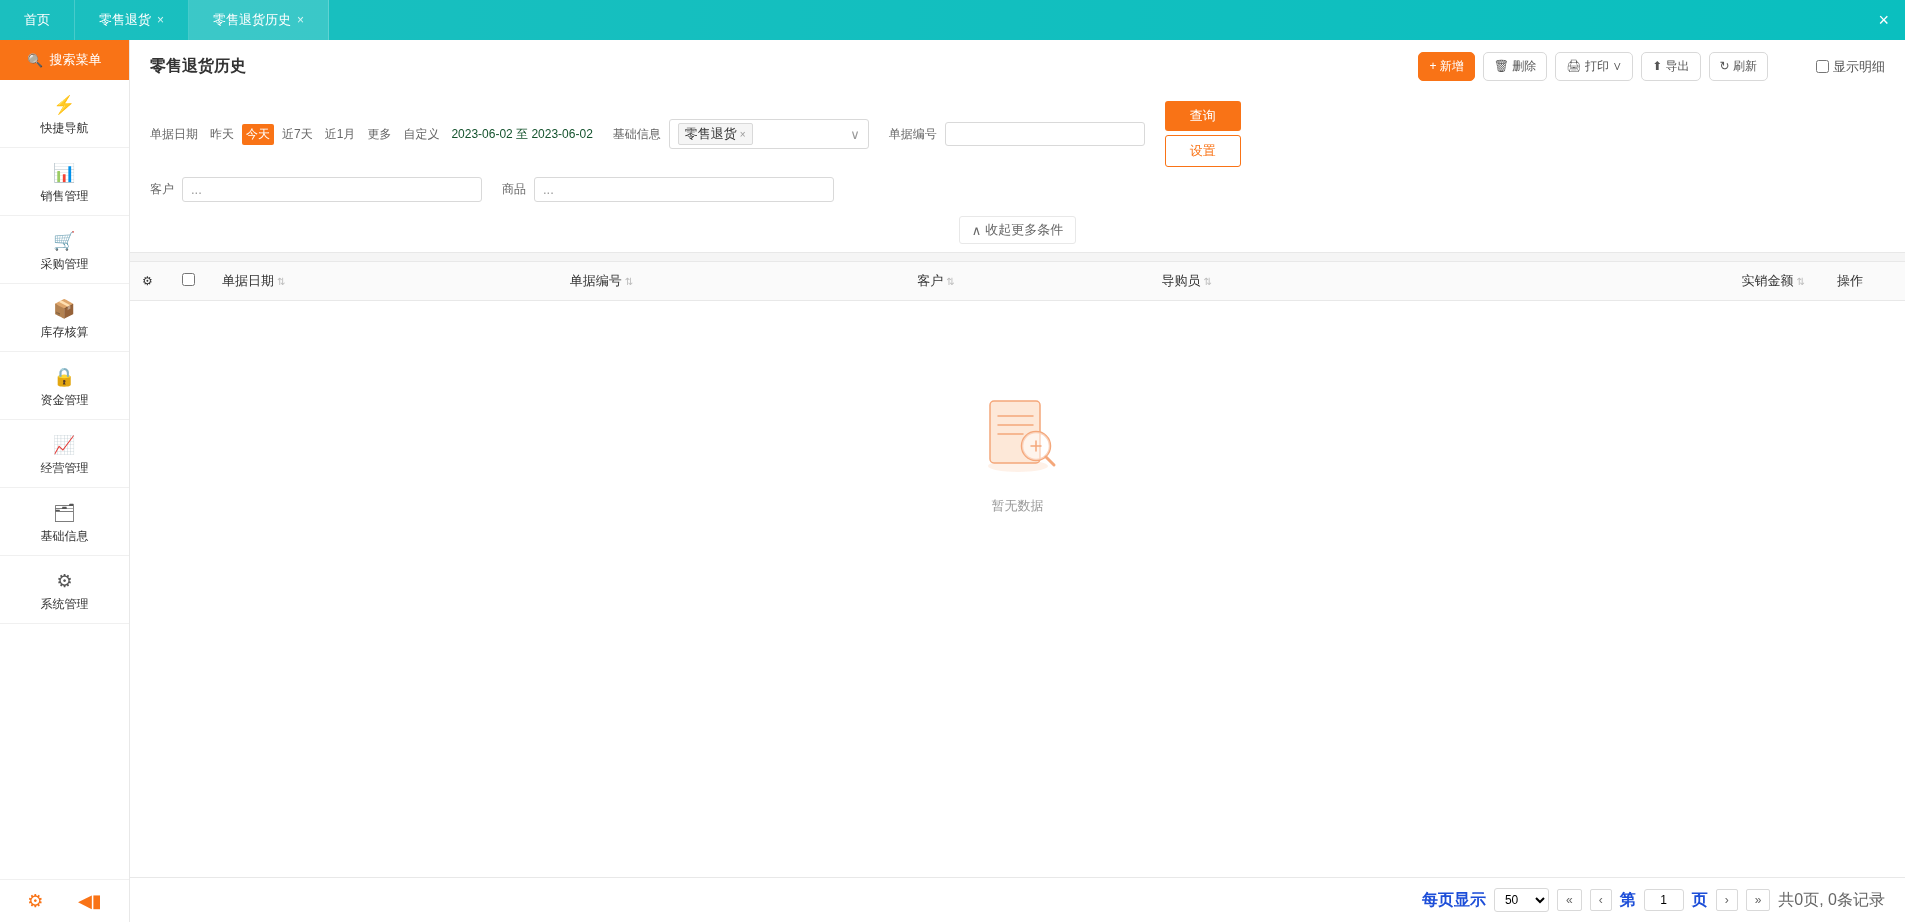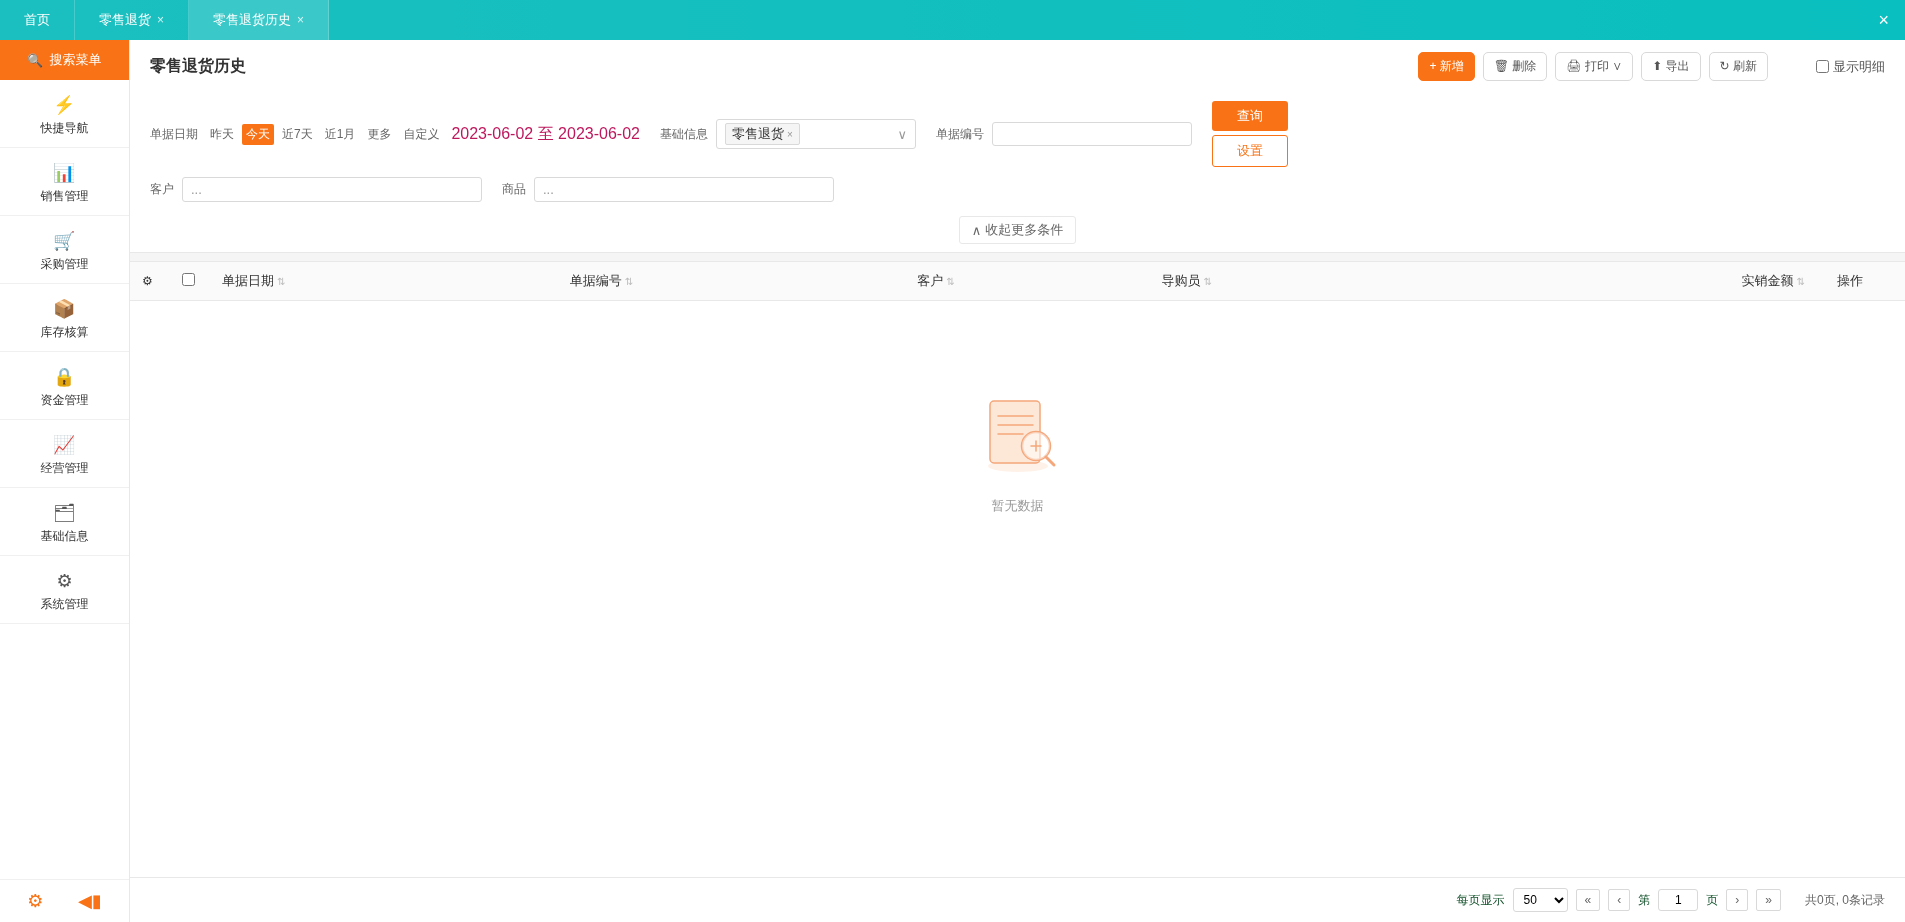--- a/index.html
+++ b/index.html
@@ -189,22 +189,22 @@
       cursor: pointer;
       padding: 2px 4px;
       text-align: center;
     }
     .date-opt.active {
       background: #f97316;
       color: #fff;
       border-radius: 2px;
     }
     .date-range {
-      color: #be185d;
-      font-size: 16px;
+      color: #14532d;
+      font-size: 12px;
       text-align: center;
     }
     .filter-select {
       display: flex;
       align-items: center;
       border: 1px solid #d9d9d9;
       border-radius: 3px;
       padding: 3px 8px;
       background: #fff;
       min-width: 200px;
@@ -335,21 +335,21 @@
     .table-footer {
       background: #fff;
       border-top: 1px solid #e8e8e8;
       padding: 10px 20px;
       display: flex;
       align-items: center;
       justify-content: flex-end;
       gap: 8px;
       flex-shrink: 0;
     }
-    .pagination-label { font-size: 12px; color: #14532d; }
+    .pagination-label { font-size: 16px; color: #1d4ed8; font-weight: bold; }
     .page-size-select {
       border: 1px solid #d9d9d9;
       border-radius: 3px;
       padding: 3px 6px;
       font-size: 12px;
       background: #fff;
       cursor: pointer;
     }
     .page-nav-btn {
       border: 1px solid #d9d9d9;
@@ -361,21 +361,21 @@
       font-size: 12px;
     }
     .page-input {
       border: 1px solid #d9d9d9;
       border-radius: 3px;
       padding: 3px 6px;
       font-size: 12px;
       width: 40px;
       text-align: center;
     }
-    .page-info { font-size: 12px; color: #666; margin-left: 16px; }
+    .page-info { font-size: 16px; color: #666; }
 
     
     .filter-collapse-row {
       display: flex;
       justify-content: center;
       padding: 4px 0 8px;
     }
   </style>
 </head>
 <body>

